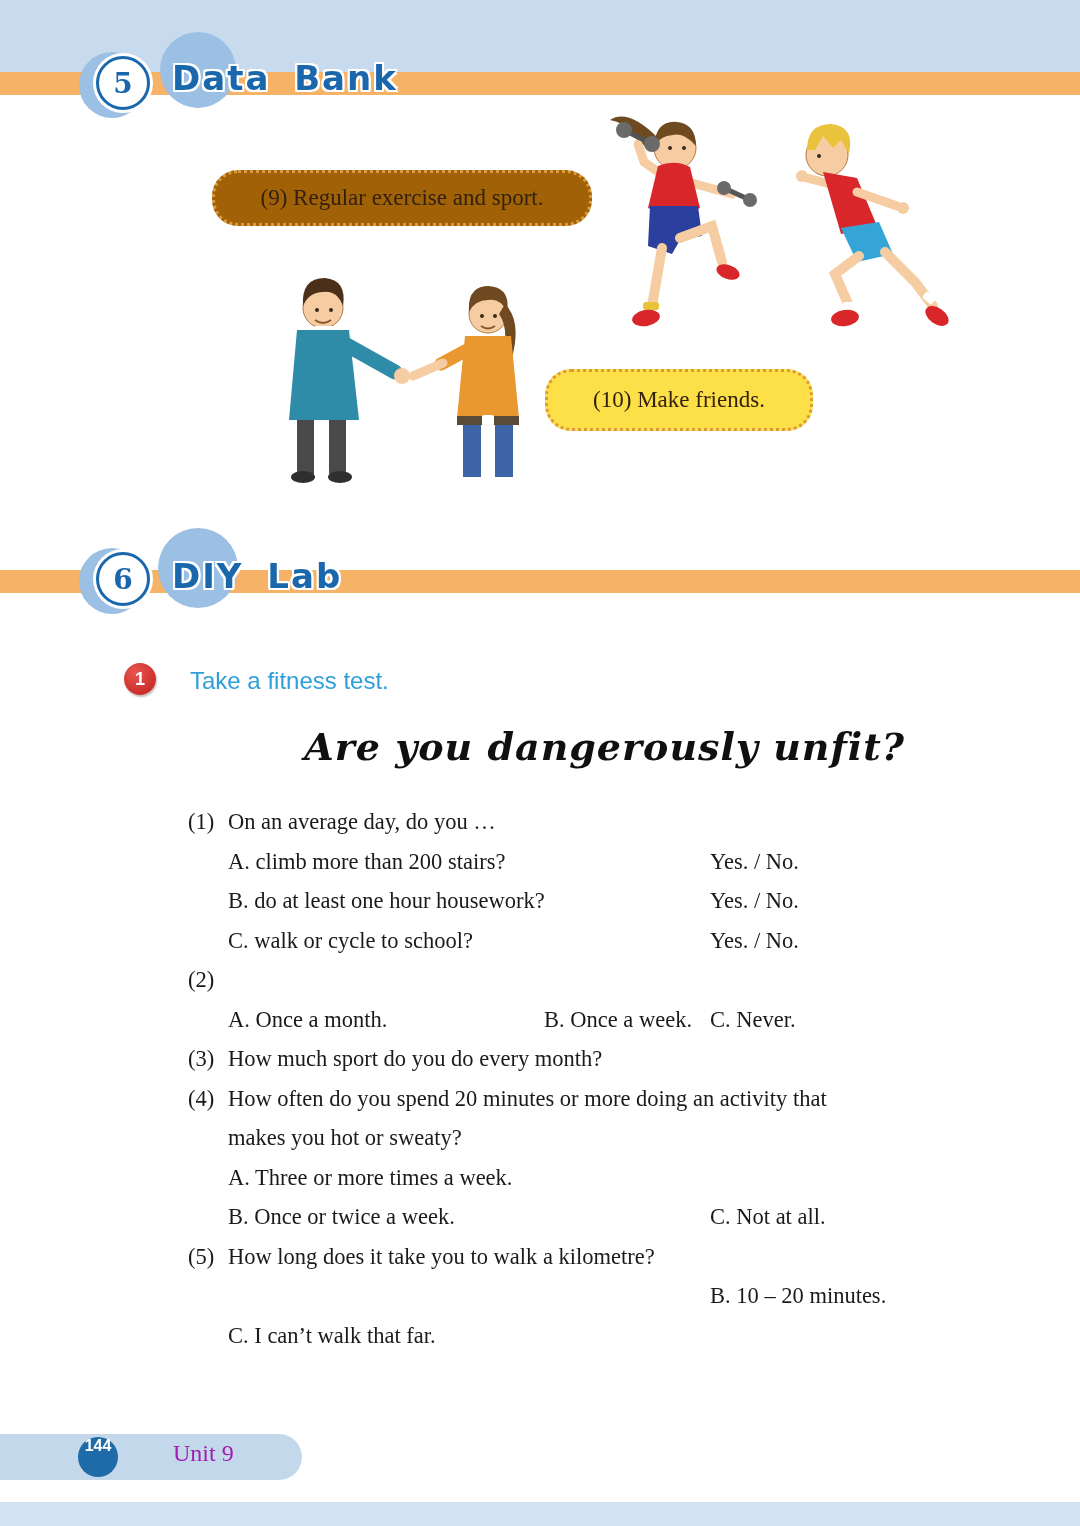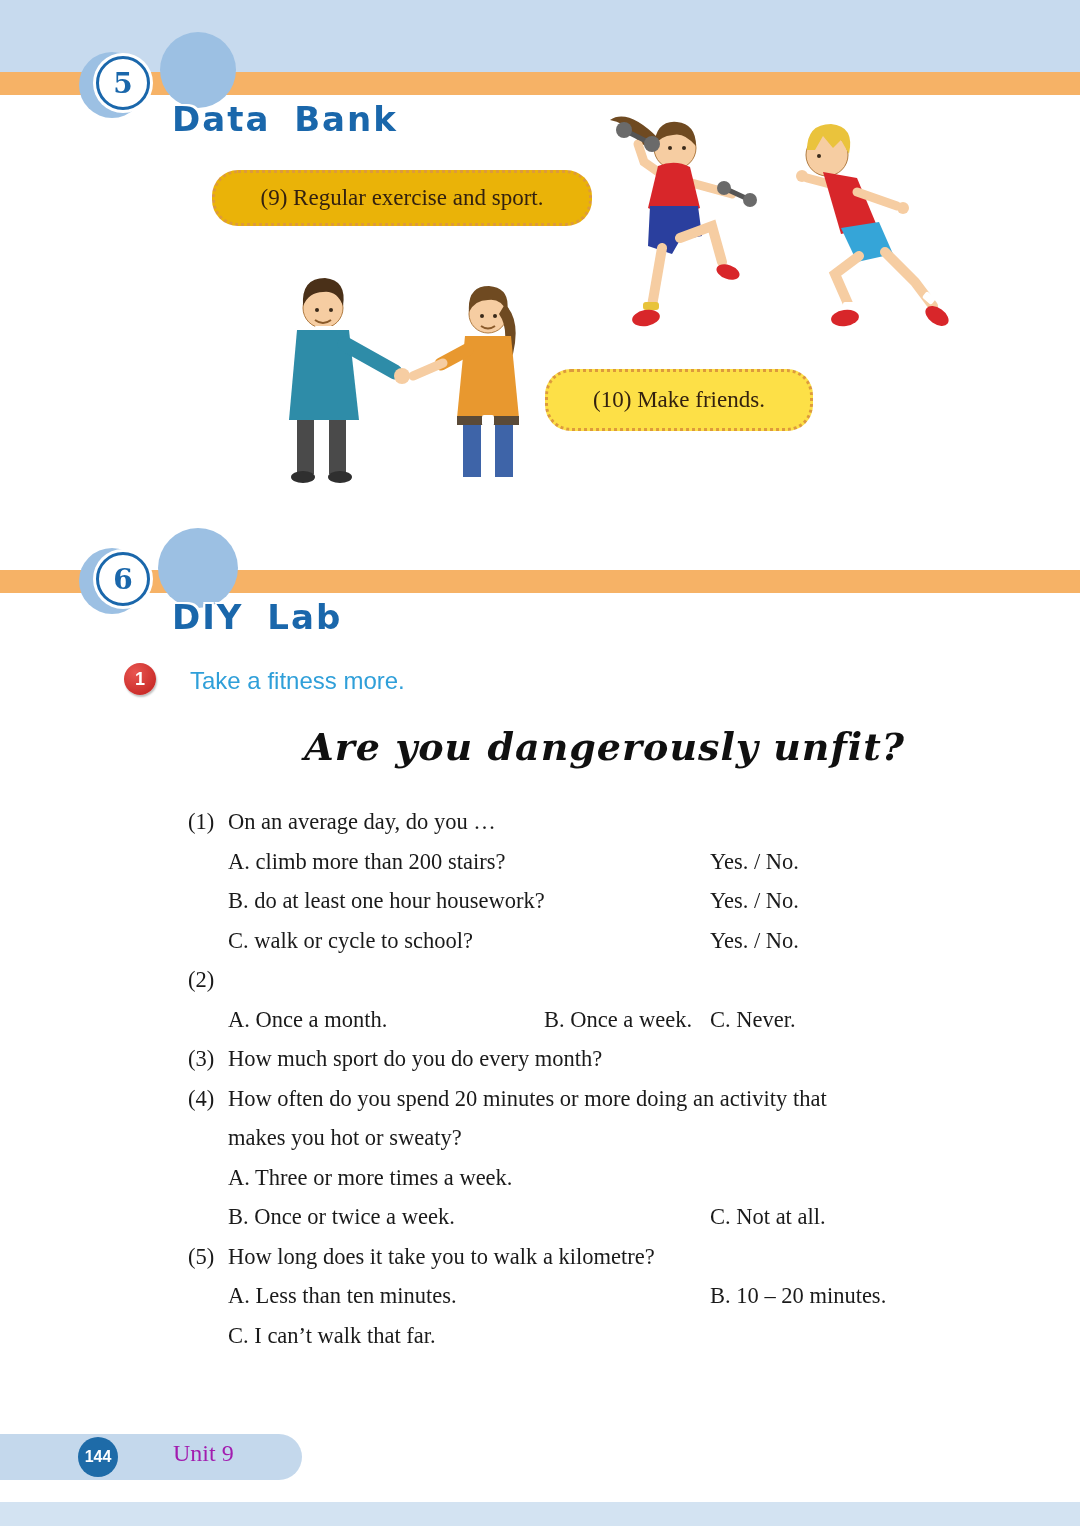--- a/index.html
+++ b/index.html
@@ -18,29 +18,28 @@
     position:absolute;width:48px;height:48px;border-radius:50%;background:#ffffff;
     border:3px solid #1a67ab;box-shadow:0 0 0 3px #ffffff;
     display:flex;align-items:center;justify-content:center;
     font-family:"DejaVu Serif",serif;font-weight:bold;font-size:28px;color:#1a67ab;
   }
   .section-title{
     position:absolute;font-family:"DejaVu Sans",sans-serif;font-weight:800;
     font-size:34px;letter-spacing:2px;word-spacing:10px;color:#1a67ab;
     text-shadow:-2px -2px 0 #fff,2px -2px 0 #fff,-2px 2px 0 #fff,2px 2px 0 #fff,
                  0 -2px 0 #fff,0 2px 0 #fff,-2px 0 0 #fff,2px 0 0 #fff;
-    margin-top:41px;
   }
   
   .label-box{
     position:absolute;border:3px dotted #dd9a3c;border-radius:26px;
     display:flex;align-items:center;justify-content:center;
     font-size:23px;color:#33210f;font-family:"Liberation Serif",serif;
   }
-  .box-9{left:212px;top:170px;width:374px;height:50px;background:#eab308;}
+  .box-9{left:212px;top:170px;width:374px;height:50px;background:#a16207;}
   .box-10{left:545px;top:369px;width:262px;height:56px;background:#fde047;}
   
   .illu{position:absolute;}
   
   .task-badge{
     position:absolute;left:124px;top:663px;width:32px;height:32px;border-radius:50%;
     background:radial-gradient(circle at 35% 30%,#e85550,#c01f1d);
     color:#fff;display:flex;align-items:center;justify-content:center;
     font-family:"Liberation Sans",sans-serif;font-weight:bold;font-size:18px;
     box-shadow:1px 2px 2px rgba(0,0,0,0.25);
@@ -61,21 +60,21 @@
   .qrow .main{position:absolute;left:40px;white-space:nowrap;}
   .qrow .mid{position:absolute;left:322px;white-space:nowrap;margin-left:34px;}
   .qrow .right{position:absolute;left:522px;white-space:nowrap;}
   
   .footer-pill{
     position:absolute;left:0;top:1434px;width:302px;height:46px;
     background:#c4d8ec;border-radius:0 23px 23px 0;
   }
   .footer-circle{
     position:absolute;left:78px;top:1437px;width:40px;height:40px;border-radius:50%;
-    background:#1e6ba8;color:#ffffff;display:flex;align-items:center;justify-content:center;
+    background:#1e6ba8;color:#ffffff;display:flex;align-items:flex-start;justify-content:center;
     font-family:"Liberation Sans",sans-serif;font-weight:bold;font-size:16px;
   }
   .unit-label{position:absolute;left:173px;top:1440px;font-size:24px;color:#a21caf;}
 </style>
 </head>
 <body>
 
 <div class="page">
 
   <div class="top-band"></div>
@@ -186,21 +185,21 @@
   <div class="decor-circle" style="left:158px;top:528px;width:80px;height:80px;"></div>
   <div class="decor-circle" style="left:79px;top:548px;width:66px;height:66px;"></div>
   <div class="num-circle" style="left:96px;top:552px;">
     <span>6</span>
   </div>
   <div class="section-title" style="left:172px;top:556px;">DIY Lab</div>
 
   <div class="task-badge">
     <span>1</span>
   </div>
-  <div class="task-text">Take a fitness more.</div>
+  <div class="task-text">Take a fitness test.</div>
 
   <div class="quiz-title">Are you dangerously unfit?</div>
 
   <div class="quiz">
     <div class="qrow">
       <span class="num">(1)</span>
       <span class="main">On an average day, do you …</span>
     </div>
     <div class="qrow">
       <span class="main">A. climb more than 200 stairs?</span>
@@ -238,21 +237,20 @@
     </div>
     <div class="qrow">
       <span class="main">B. Once or twice a week.</span>
       <span class="right">C. Not at all.</span>
     </div>
     <div class="qrow">
       <span class="num">(5)</span>
       <span class="main">How long does it take you to walk a kilometre?</span>
     </div>
     <div class="qrow">
-      <span class="main">A. Less than ten minutes.</span>
       <span class="right">B. 10 – 20 minutes.</span>
     </div>
     <div class="qrow">
       <span class="main">C. I can’t walk that far.</span>
     </div>
   </div>
 
   <div class="footer-pill"></div>
   <div class="footer-circle">
     <span>144</span>

